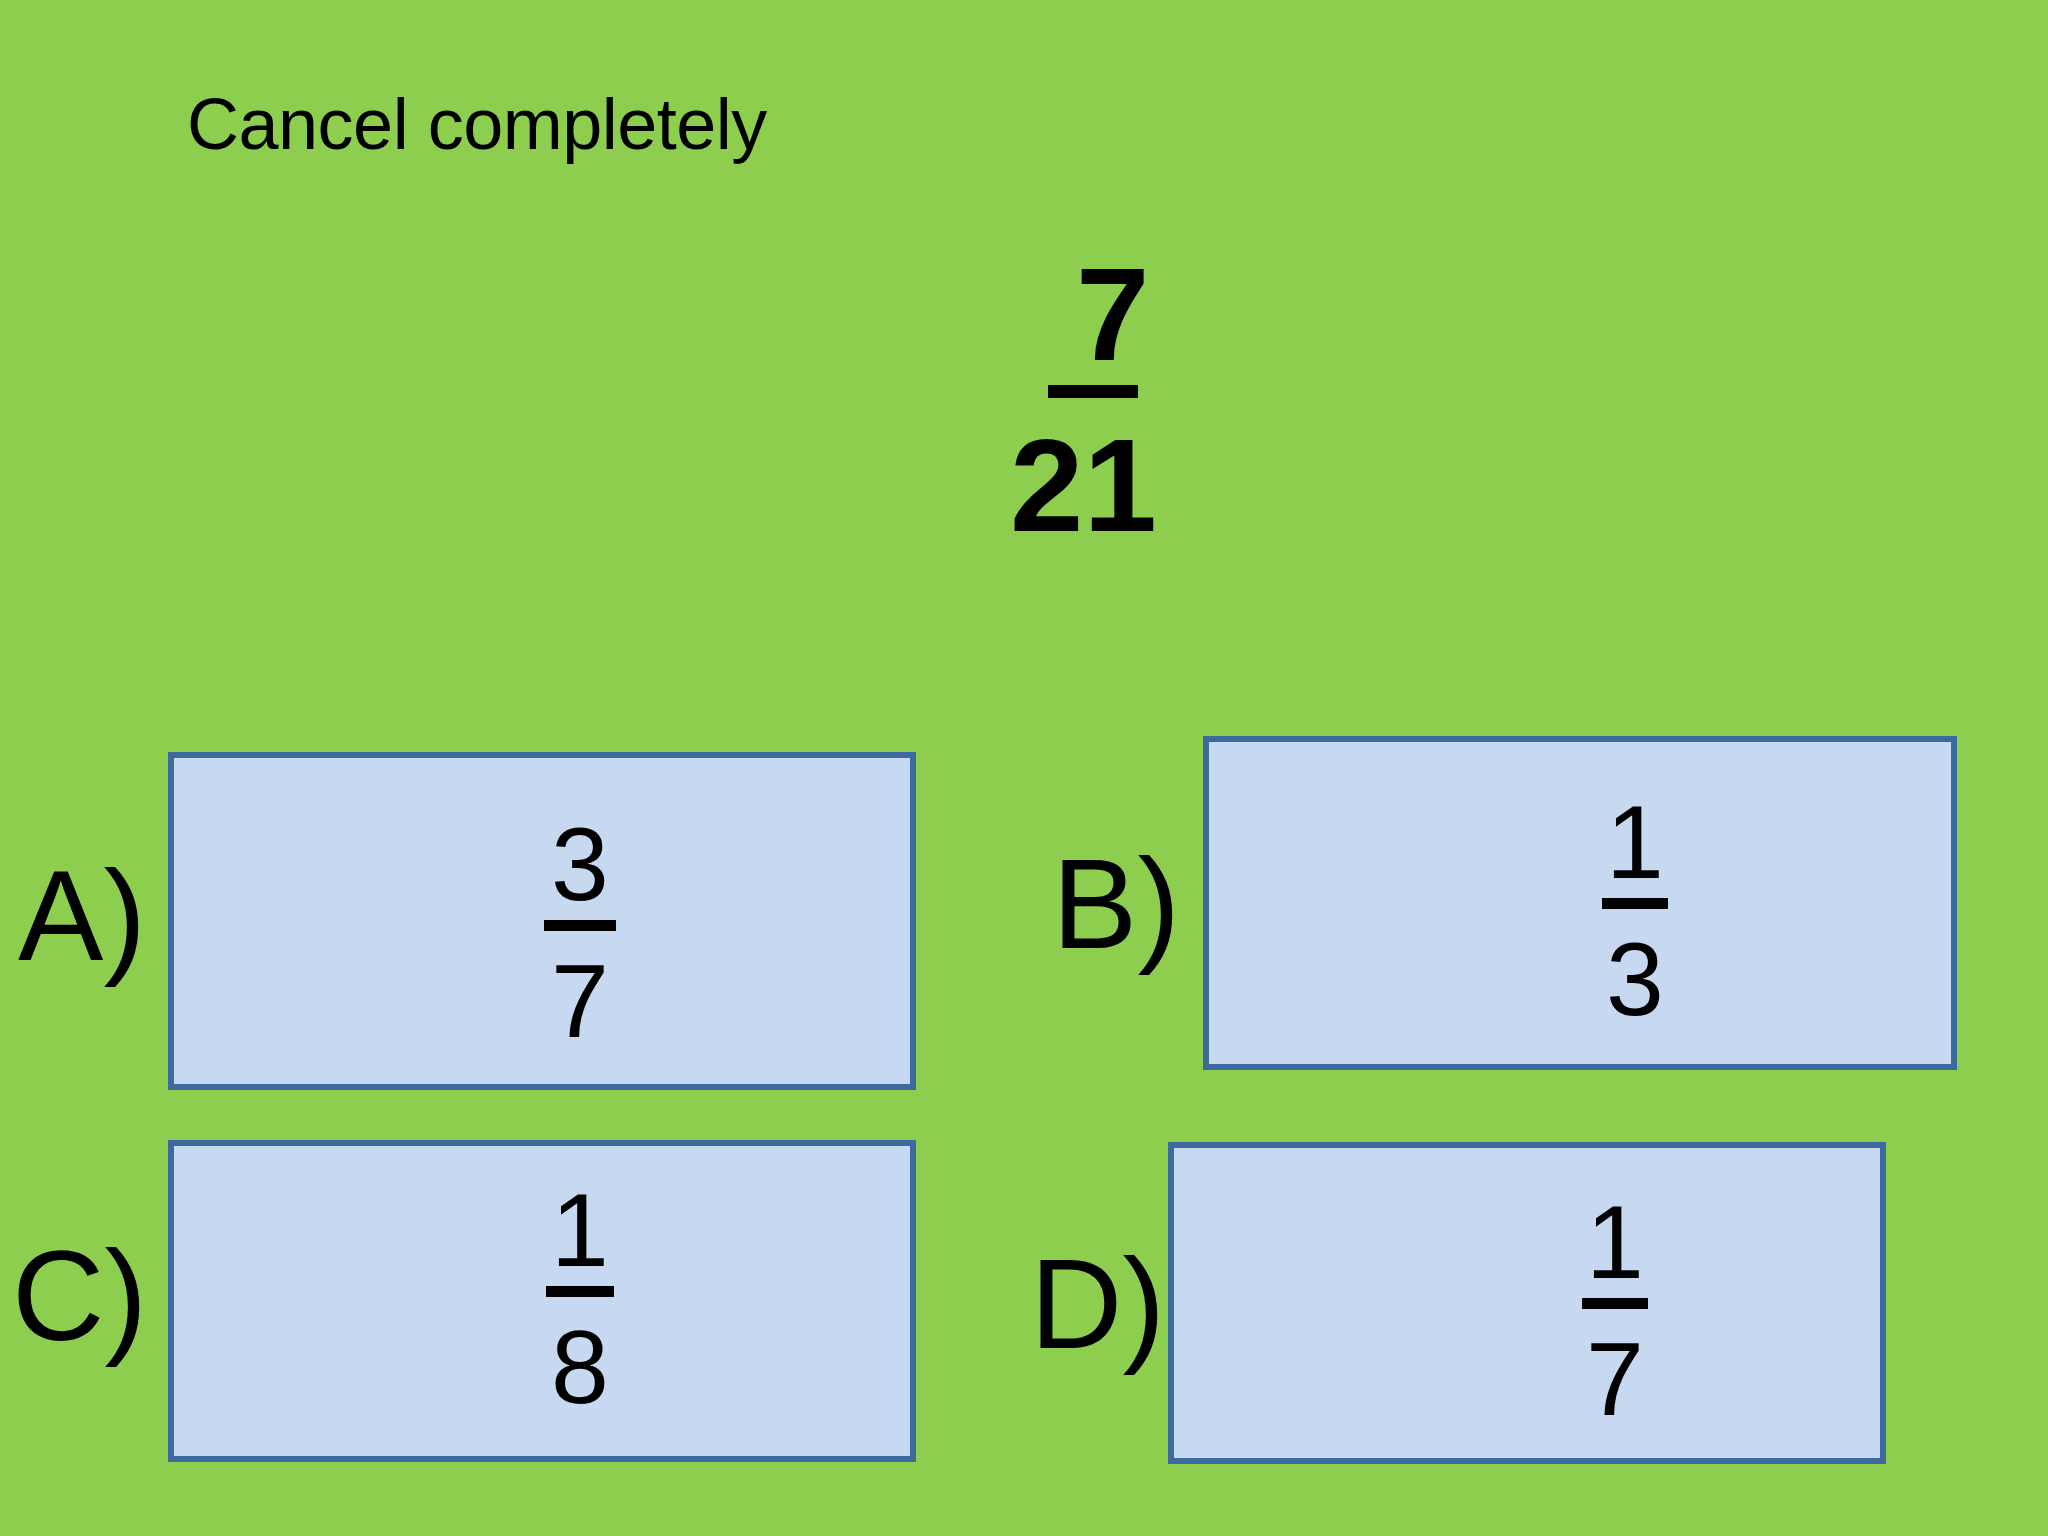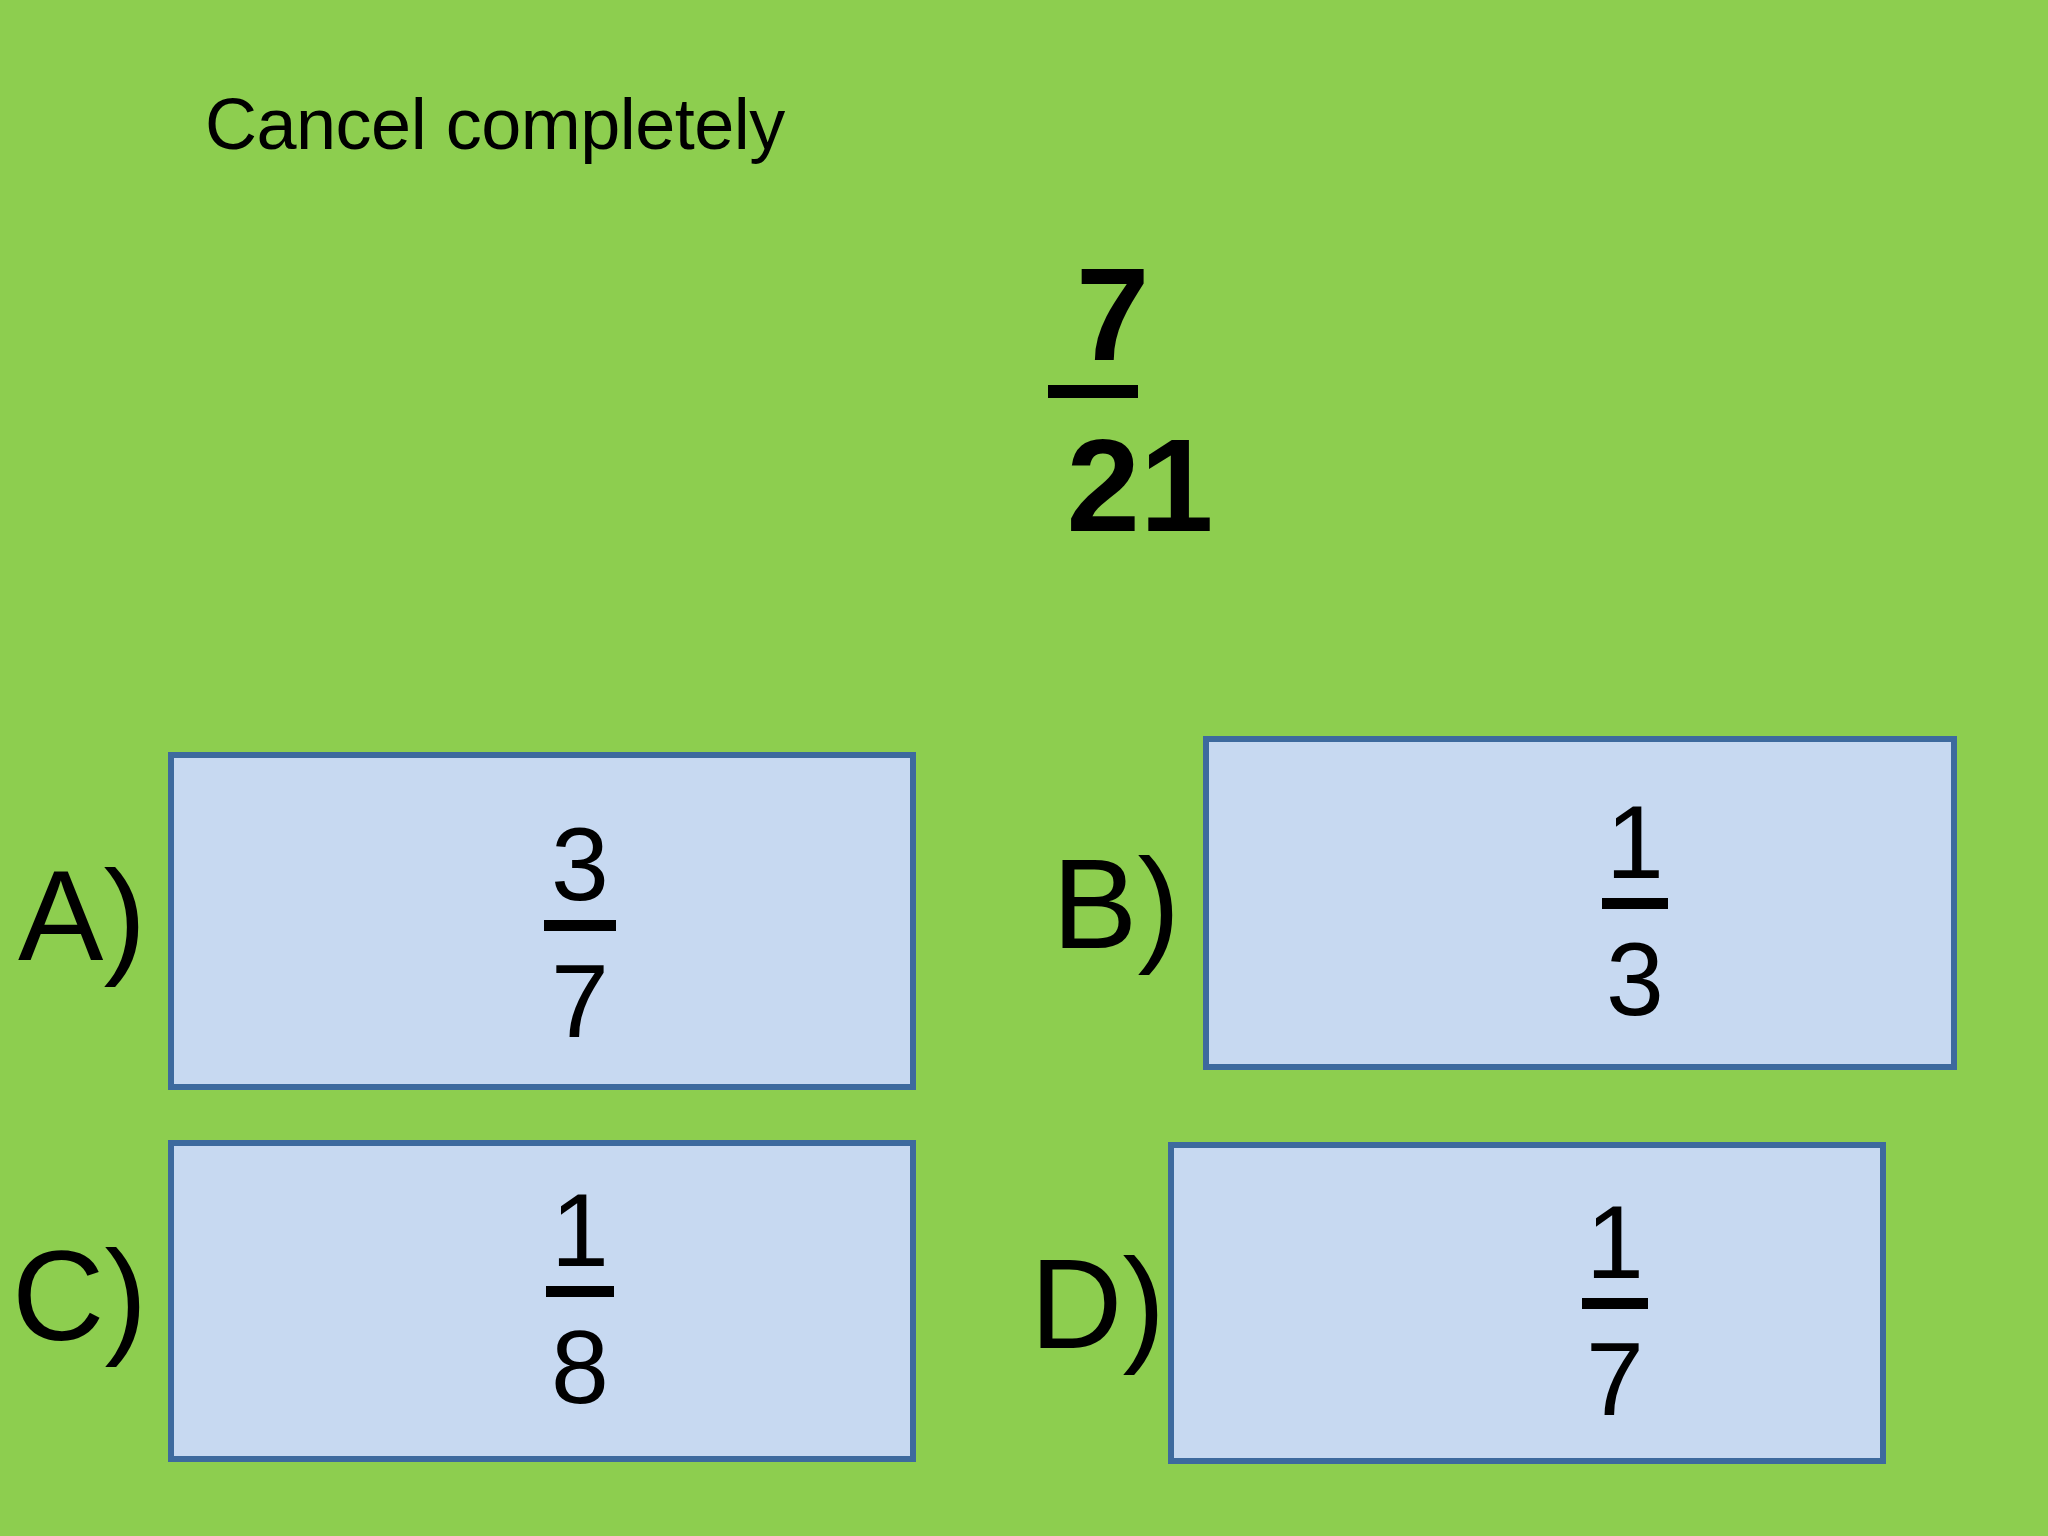--- a/index.html
+++ b/index.html
@@ -15,21 +15,21 @@
   #slide {
     position: relative;
     width: 2048px;
     height: 1536px;
     background: #8DCE4F;
   }
 
   
   #slide-title {
     position: absolute;
-    left: 205px;
+    left: 187px;
     top: 88px;
     font-size: 72px;
     line-height: 1.0;
     color: #000000;
     white-space: nowrap;
     letter-spacing: -0.5px;
   }
 
   
   #question-fraction {
@@ -49,21 +49,21 @@
   #question-fraction .q-bar {
     height: 13px;
     width: 90px;
     background: #000000;
     margin-left: 38px;
     margin-top: 6px;
   }
   #question-fraction .q-den {
     font-size: 132px;
     line-height: 1.0;
-    text-align: center;
+    text-align: left;
     padding-left: 0px;
     margin-top: 22px;
   }
   .option-label {
     position: absolute;
     font-size: 128px;
     line-height: 1.0;
     color: #000000;
     white-space: nowrap;
   }

